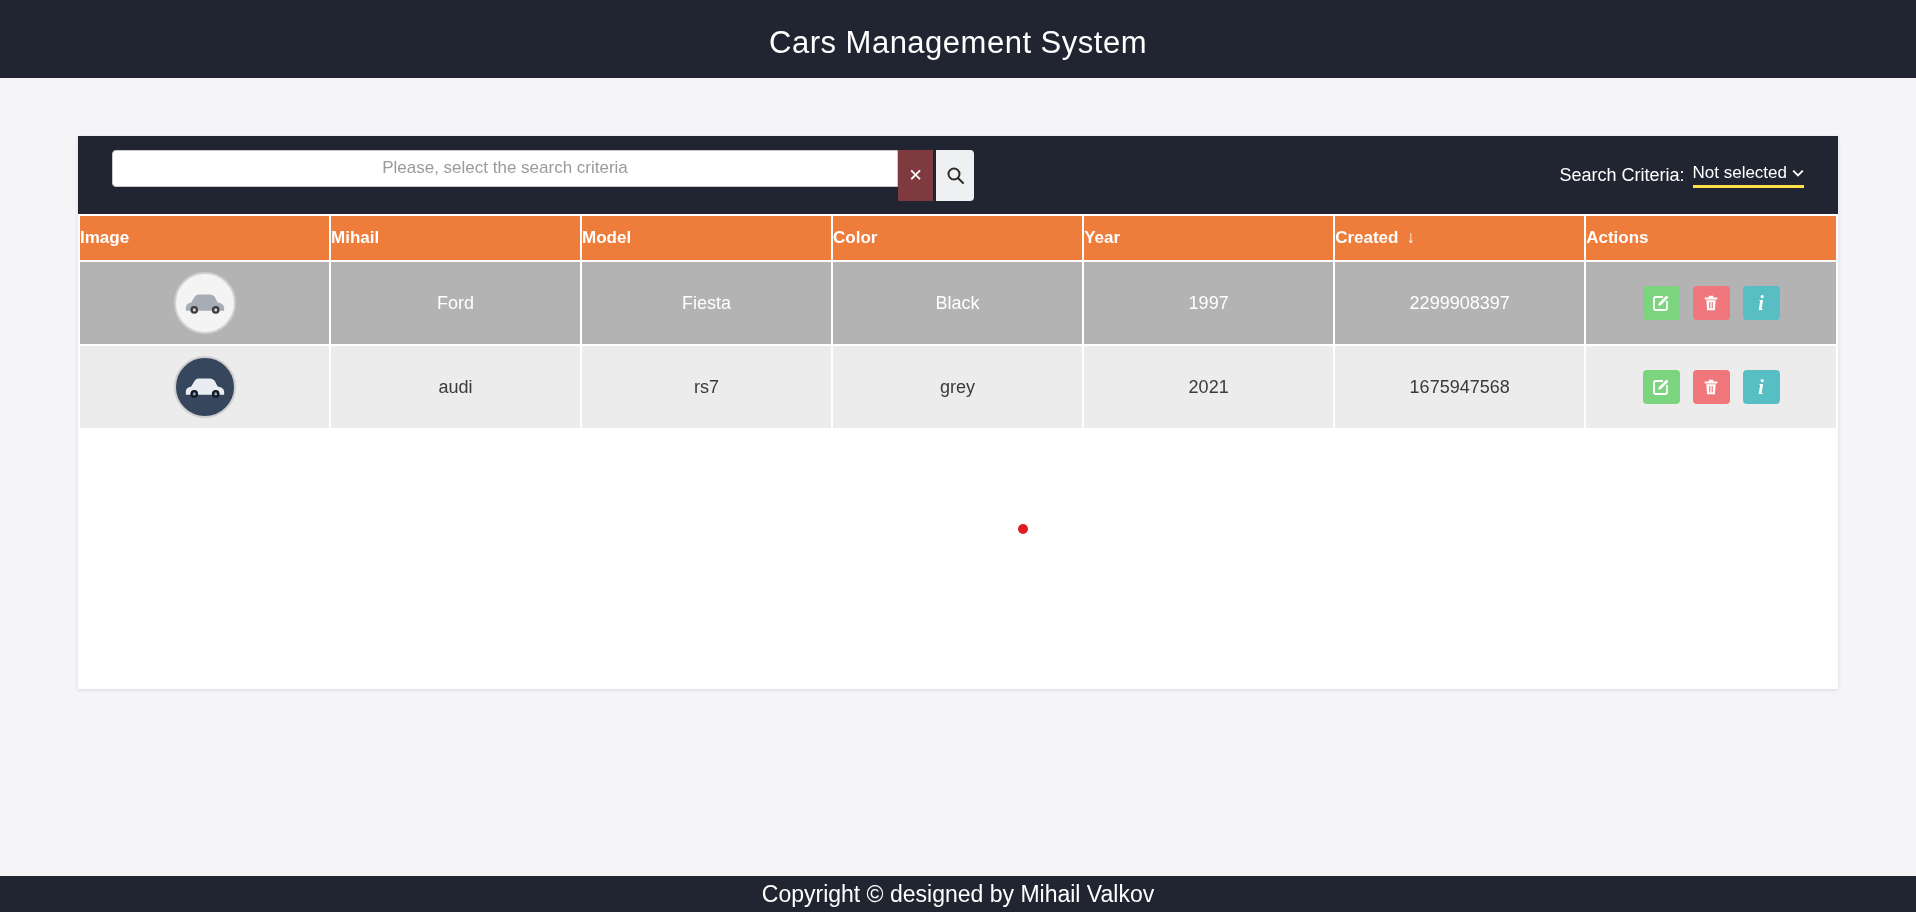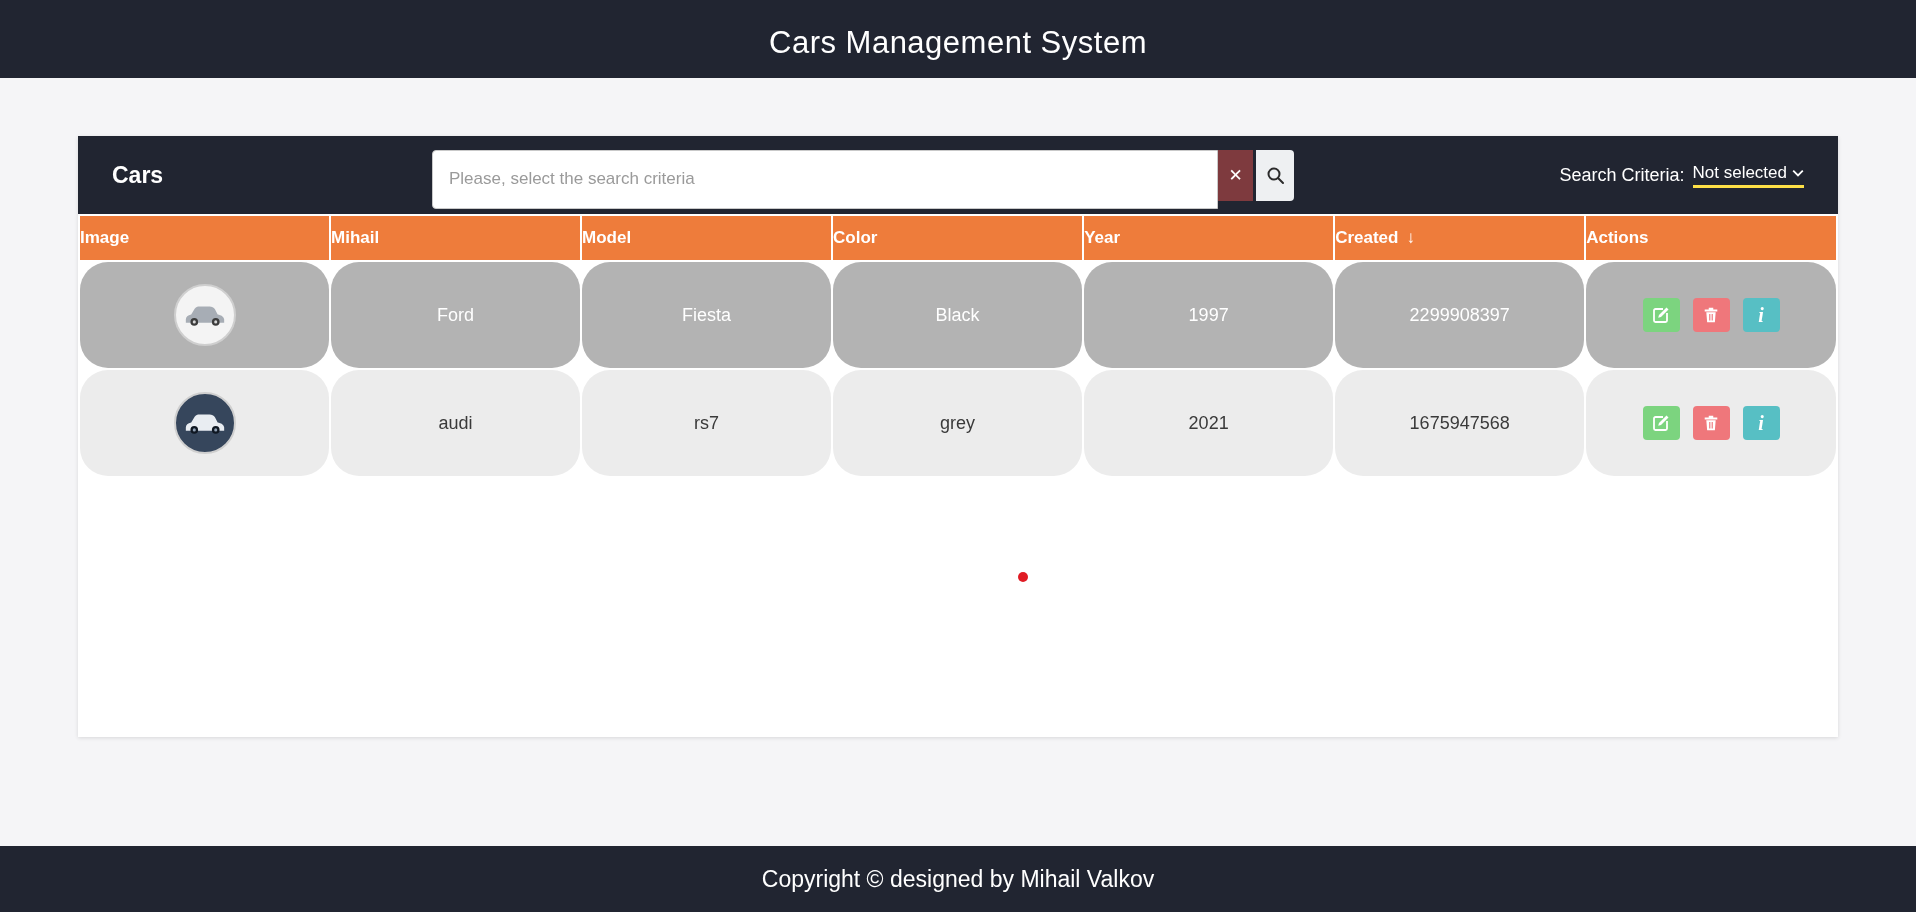--- a/index.html
+++ b/index.html
@@ -62,27 +62,28 @@
     flex:0 0 auto;
   }
   .search-box{
     display:flex;
     align-items:stretch;
     height:51px;
     flex:0 0 auto;
   }
   .search-input{
     width:786px;
-    height:59px;
+    height:37px;
     border:1px solid #c9c9c9;
     border-radius:4px 0 0 4px;
     padding:0 16px;
     font-size:17px;
     color:#8b5cf6;
     outline:none;
+    text-align:center;
   }
   .search-input::placeholder{color:#9a9a9a;}
   .btn-clear{
     width:35px;
     border:none;
     background:var(--btn-clear);
     color:#fff;
     font-size:17px;
     cursor:pointer;
     display:flex;align-items:center;justify-content:center;
@@ -124,25 +125,24 @@
   th{
     background:var(--accent-orange);
     color:#fff;
     font-size:17px;
     font-weight:bold;
     height:44px;
     text-align:left;
     cursor:pointer;
   }
   td{
-    height:106px;
+    height:82px;
     text-align:center;
     font-size:18px;
     vertical-align:middle;
-    border-radius:28px;
   }
   tr.row-dark td{background:var(--row-dark);color:#fff;}
   tr.row-light td{background:var(--row-light);color:#3a3a3a;}
   .sort-arrow{margin-left:8px;font-size:17px;}
   .thumb{
     width:62px;height:62px;
     border-radius:50%;
     border:2px solid #cfcfcf;
     display:inline-flex;
     align-items:center;
@@ -183,21 +183,21 @@
     position:absolute;
     left:53.4%;
     top:94px;
     width:10px;height:10px;
     border-radius:50%;
     background:var(--dot-red);
   }
   
   .footer{
     flex:0 0 auto;
-    height:66px;
+    height:36px;
     background:var(--bar-dark);
     display:flex;
     align-items:center;
     justify-content:center;
   }
   .footer span{
     color:#fff;
     font-size:23px;
     font-weight:400;
   }
@@ -206,21 +206,20 @@
 <body>
 
 <header class="topbar">
   <h1>Cars Management System</h1>
 </header>
 
 <main class="content">
   <div class="card">
 
     <div class="toolbar">
-      <div class="panel-title">Cars</div>
 
       <div class="search-box">
         <input class="search-input" type="text" placeholder="Please, select the search criteria" style="">
         <button class="btn-clear">
           <span>✕</span>
         </button>
         <button class="btn-search">
           <svg viewBox="0 0 20 20" width="20" height="20" fill="none" stroke="#2b2b2b" stroke-width="2" stroke-linecap="round">
             <circle cx="9" cy="9" r="5.5"></circle>
             <path d="M13.5 13.5 L18 18"></path>

